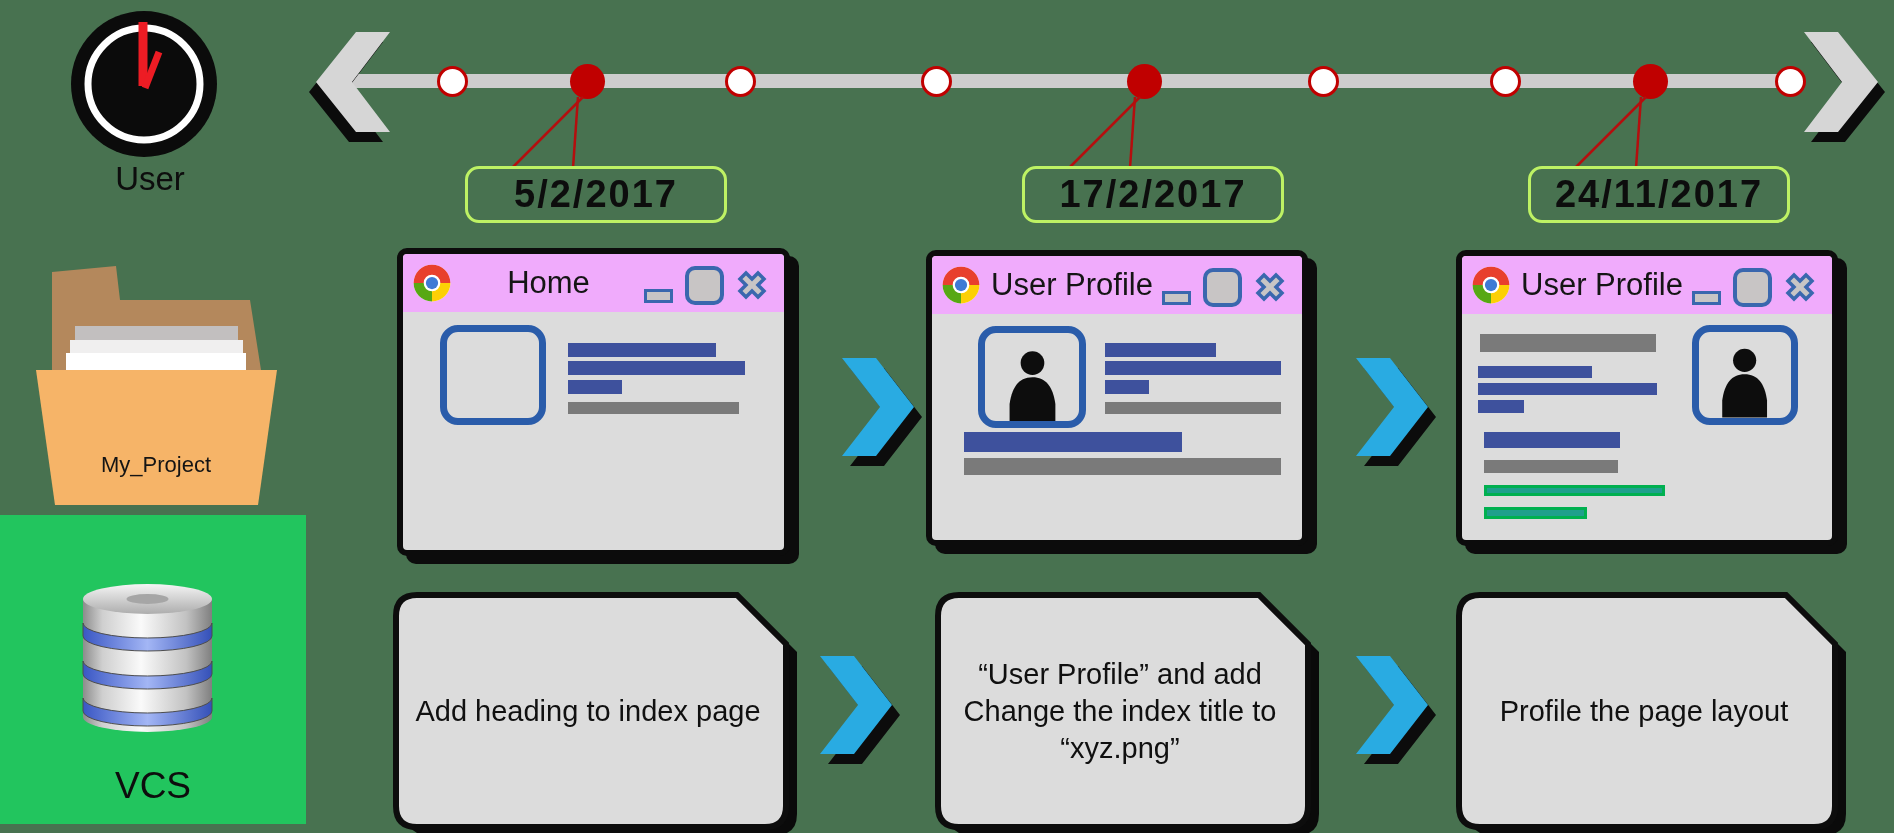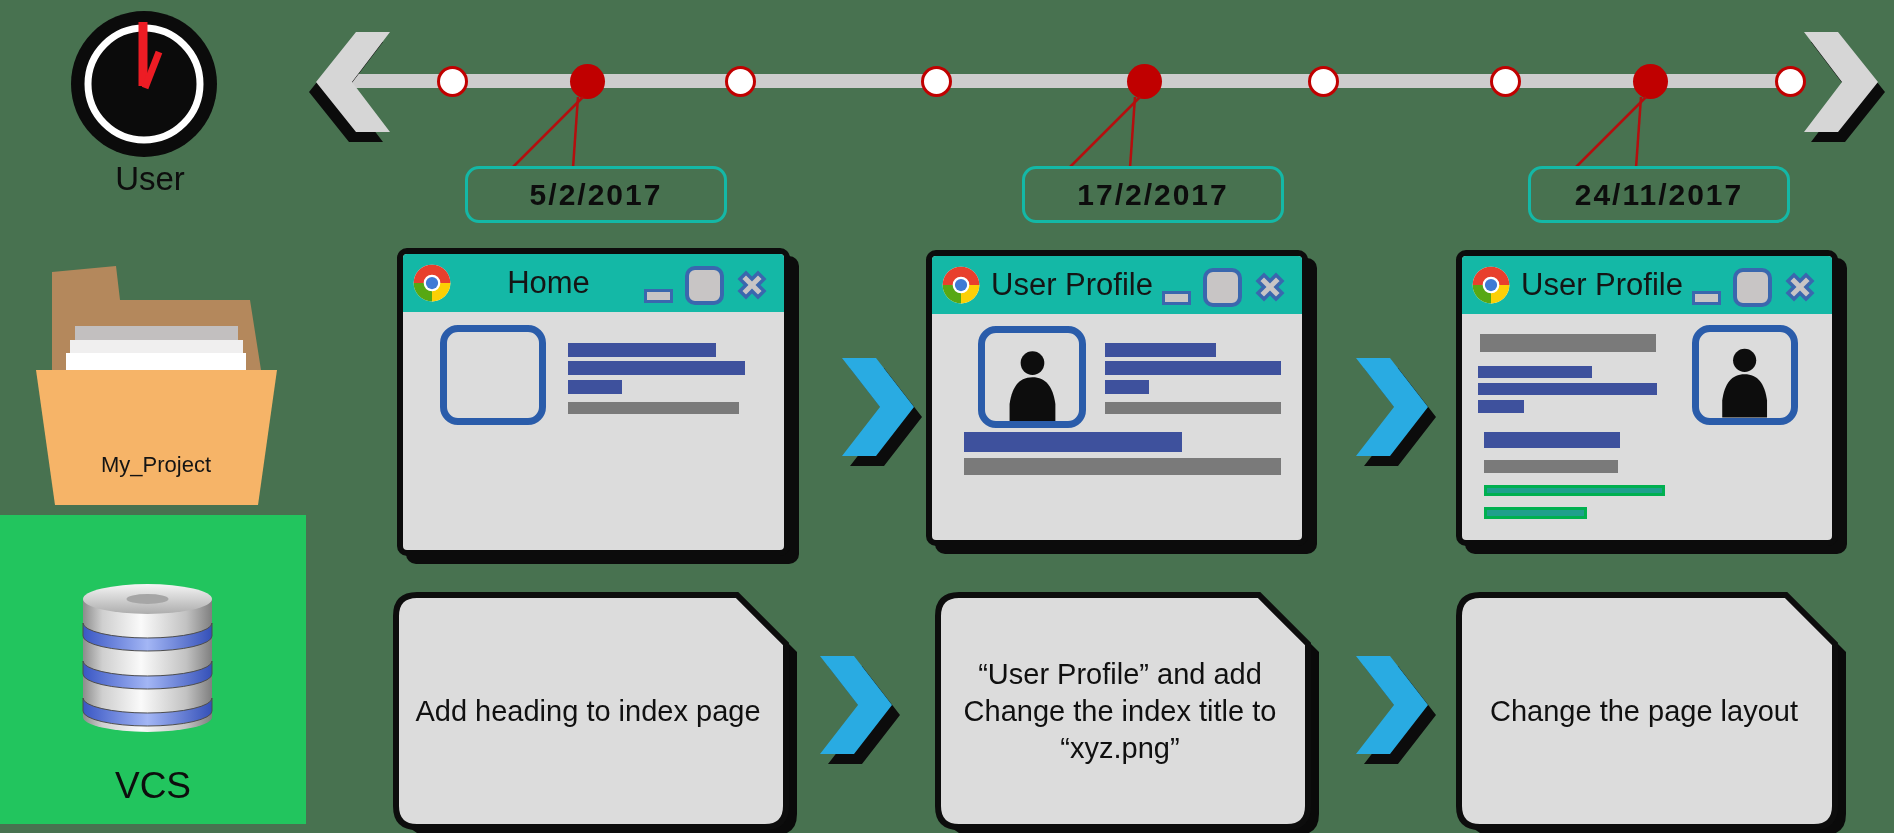--- a/index.html
+++ b/index.html
@@ -4,28 +4,28 @@
 <style>
   *{box-sizing:border-box}
   html,body{margin:0;padding:0;background:#487250}
   #stage{position:relative;width:1894px;height:833px;overflow:hidden;background:#487250;
          font-family:"Liberation Sans",sans-serif}
   .abs{position:absolute}
   .tline{position:absolute;left:330px;top:74px;width:1470px;height:14px;background:#CDCDCD}
   .dot{position:absolute;border-radius:50%}
   .dot.white{background:#fff;border:3px solid #C00000}
   .dot.red{background:#C00000}
-  .datebox{position:absolute;border:3px solid #14b8a6;border-radius:14px;display:flex;
-           align-items:center;justify-content:center;font-weight:700;font-size:30px;
+  .datebox{position:absolute;border:3px solid #bef264;border-radius:14px;display:flex;
+           align-items:center;justify-content:center;font-weight:700;font-size:38px;
            color:#0d0d0d;letter-spacing:2px}
   #callout-lines{position:absolute;left:0;top:0;pointer-events:none}
   #callout-lines line{stroke:#B50E0E;stroke-width:2.5}
   .window{position:absolute;border:6px solid #0c0c0c;border-radius:10px;background:#DCDCDC;
           box-shadow:9px 8px 0 #0c0c0c;overflow:hidden}
-  .titlebar{height:58px;background:#14b8a6;display:flex;align-items:center;padding:0 12px 0 8px}
+  .titlebar{height:58px;background:#f0abfc;display:flex;align-items:center;padding:0 12px 0 8px}
   .wtitle{flex:1;text-align:center;font-size:31px;color:#151515;white-space:nowrap}
   .ctl-min{width:29px;height:14px;border:3px solid #3A67AE;background:#C8C5C5;
            align-self:flex-end;margin:0 0 9px 0}
   .ctl-max{width:39px;height:39px;border:4px solid #3A67AE;border-radius:10px;background:#C8C5C5;
            margin-left:12px;margin-top:4px}
   .ctl-close{margin-left:8px;margin-top:4px}
   .cbar{position:absolute}
   .cbar.blue{background:#3E519D}
   .cbar.gray{background:#7A7A7A}
   .cbar.green{background:#1FA08C;border:3px solid #00B050}
@@ -250,16 +250,16 @@
         <div class="note-line">Change the index title to</div>
         <div class="note-line">“xyz.png”</div>
       </div>
     </div>
     <div class="note" style="left: 1456px; top: 592px; width: 382px; height: 238px;">
       <svg width="396" height="250">
         <path d="M24 3 H 330 L 379 52 V 214 Q 379 235 358 235 H 24 Q 3 235 3 214 V 24 Q 3 3 24 3 Z" transform="translate(11,8)" fill="#0a0a0a"></path>
         <path d="M24 3 H 330 L 379 52 V 214 Q 379 235 358 235 H 24 Q 3 235 3 214 V 24 Q 3 3 24 3 Z" fill="#DCDCDC" stroke="#0d0d0d" stroke-width="6"></path>
       </svg>
       <div class="note-text">
-        <div class="note-line">Change the page layout</div>
+        <div class="note-line">Profile the page layout</div>
       </div>
     </div>
   </div>
 
 </body></html>

